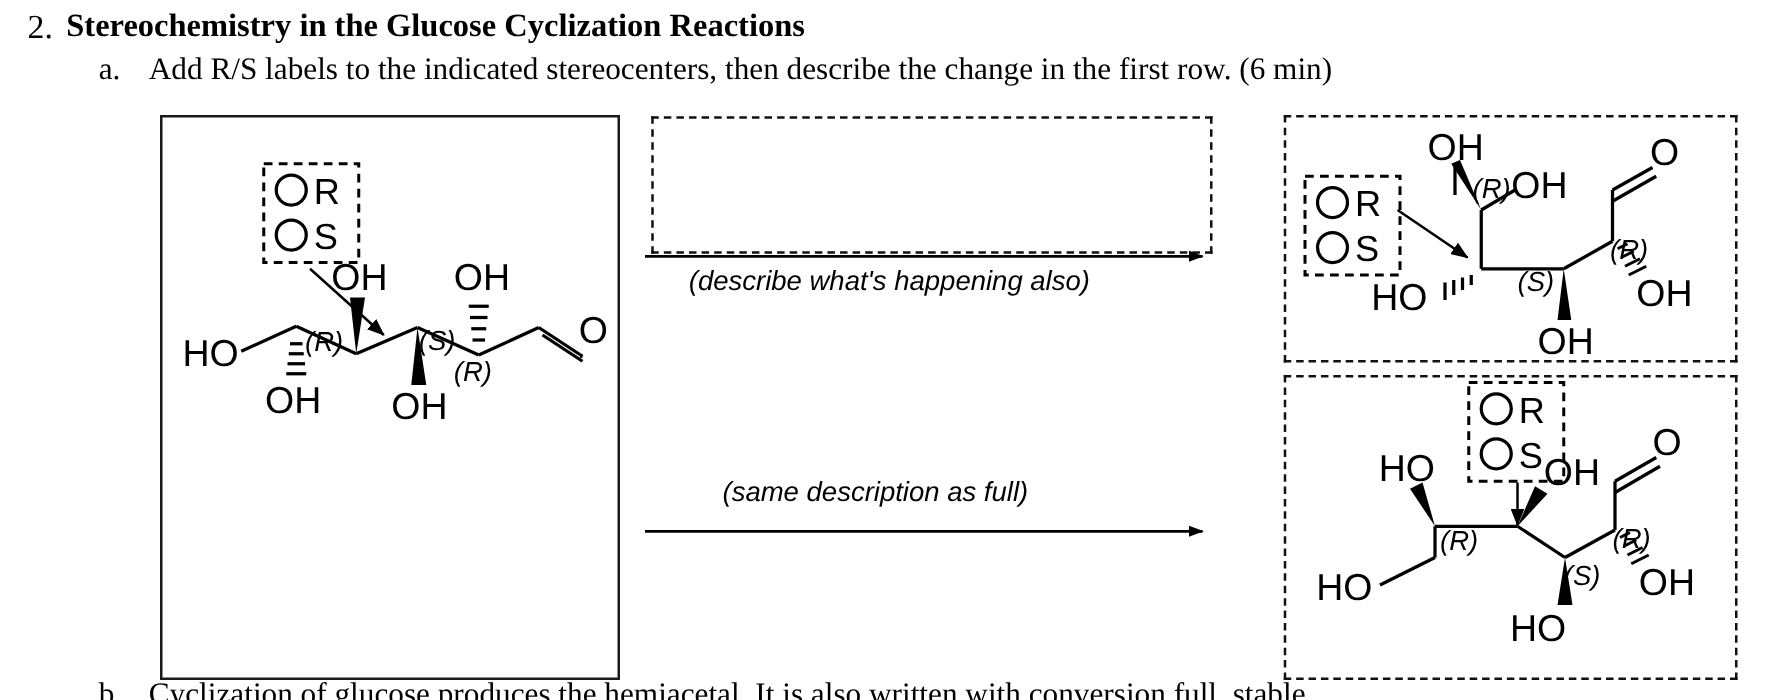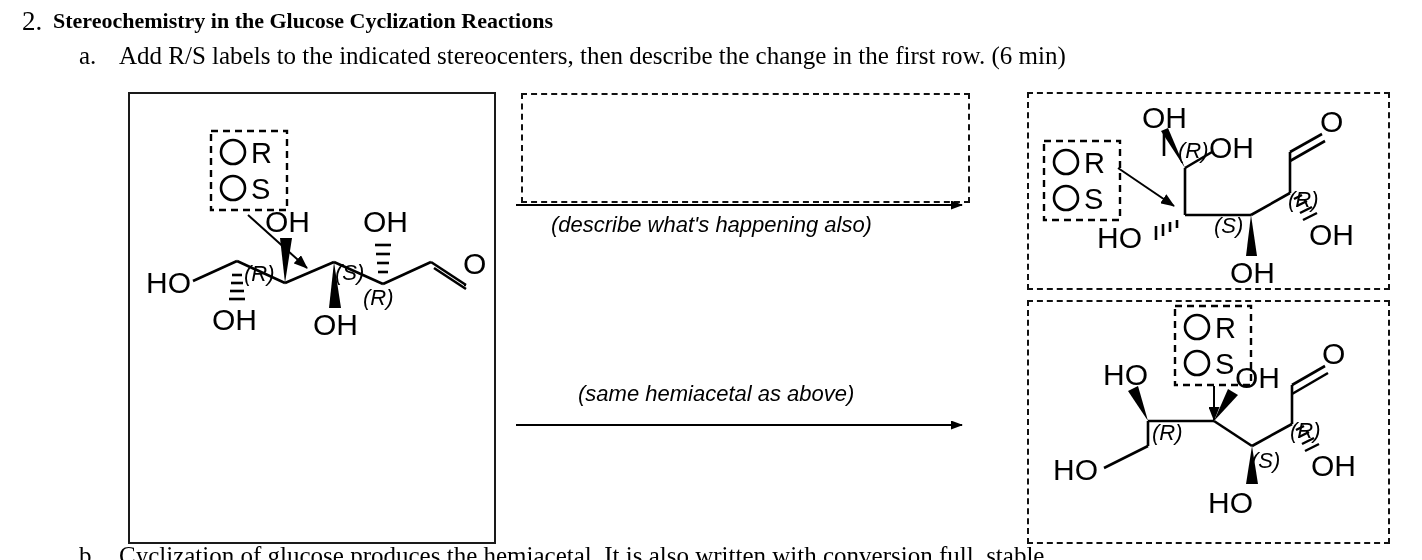--- a/index.html
+++ b/index.html
@@ -24,21 +24,21 @@
     top: 6px;
     font-size: 27px;
     line-height: 30px;
     font-family: "Liberation Serif", serif;
     white-space: nowrap;
   }
   .q-title {
     position: absolute;
     left: 53px;
     top: 6px;
-    font-size: 22px;
+    font-size: 26px;
     line-height: 30px;
     font-weight: bold;
     font-family: "Liberation Serif", serif;
     white-space: nowrap;
   }
   .sub-letter {
     position: absolute;
     left: 79px;
     top: 42px;
     font-size: 25px;
@@ -160,21 +160,21 @@
 
   <div class="box-solid" style="left:128px; top:92px; width:368px; height:452px;"></div>
 
   <div class="box-dashed" style="left:521px; top:93px; width:449px; height:110px;"></div>
 
   <div class="box-dashed" style="left:1027px; top:92px; width:363px; height:198px;"></div>
 
   <div class="box-dashed" style="left:1027px; top:300px; width:363px; height:244px;"></div>
 
   <div class="arrow-caption" style="left:551px; top:213px;">(describe what's happening also)</div>
-  <div class="arrow-caption" style="left:578px; top:382px;">(same hemiacetal as above)</div>
+  <div class="arrow-caption" style="left:578px; top:382px;">(same description as full)</div>
 
   <svg class="svg-layer" viewBox="0 0 1422 560">
     <defs>
       <marker id="arrowhead" markerWidth="12" markerHeight="9" refX="11" refY="4.5" orient="auto" markerUnits="userSpaceOnUse">
         <path d="M0,0 L12,4.5 L0,9 Z" fill="#000"></path>
       </marker>
       <marker id="arrowhead-sm" markerWidth="14" markerHeight="11" refX="13" refY="5.5" orient="auto" markerUnits="userSpaceOnUse">
         <path d="M0,0 L14,5.5 L0,11 Z" fill="#000"></path>
       </marker>
     </defs>

